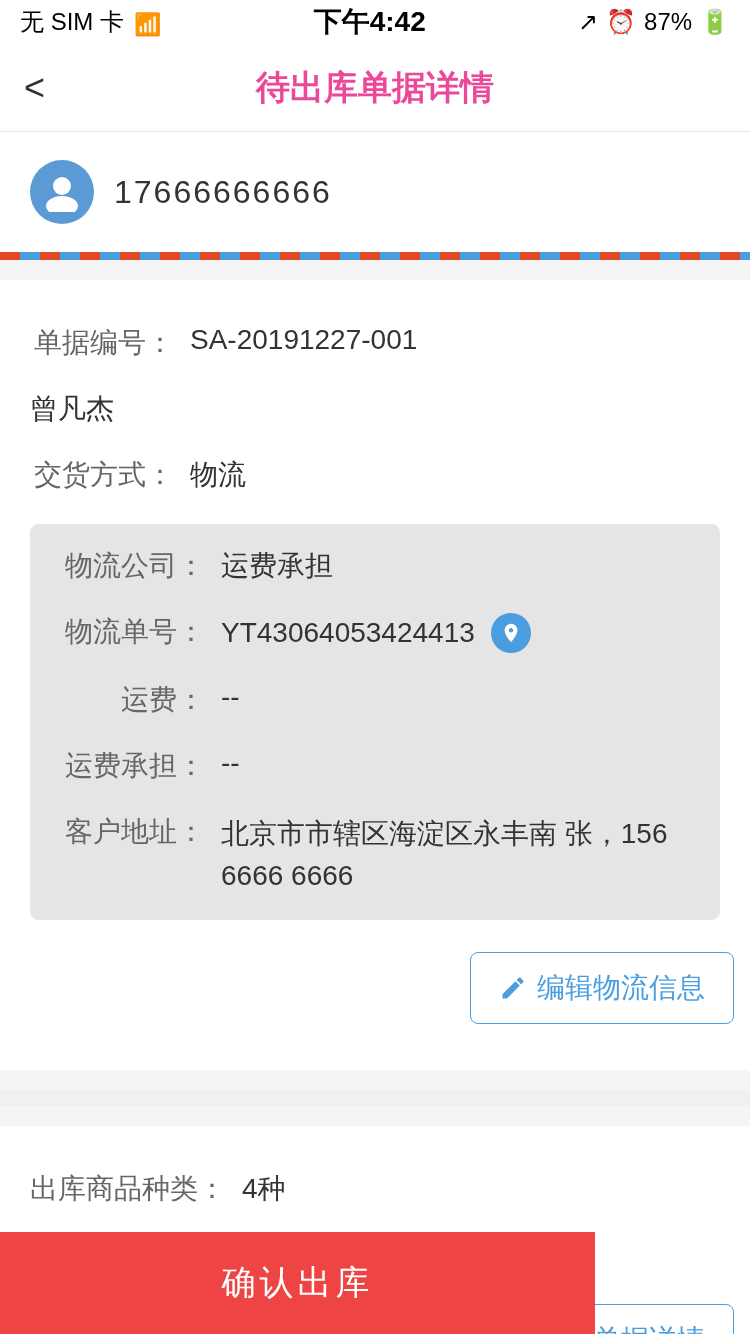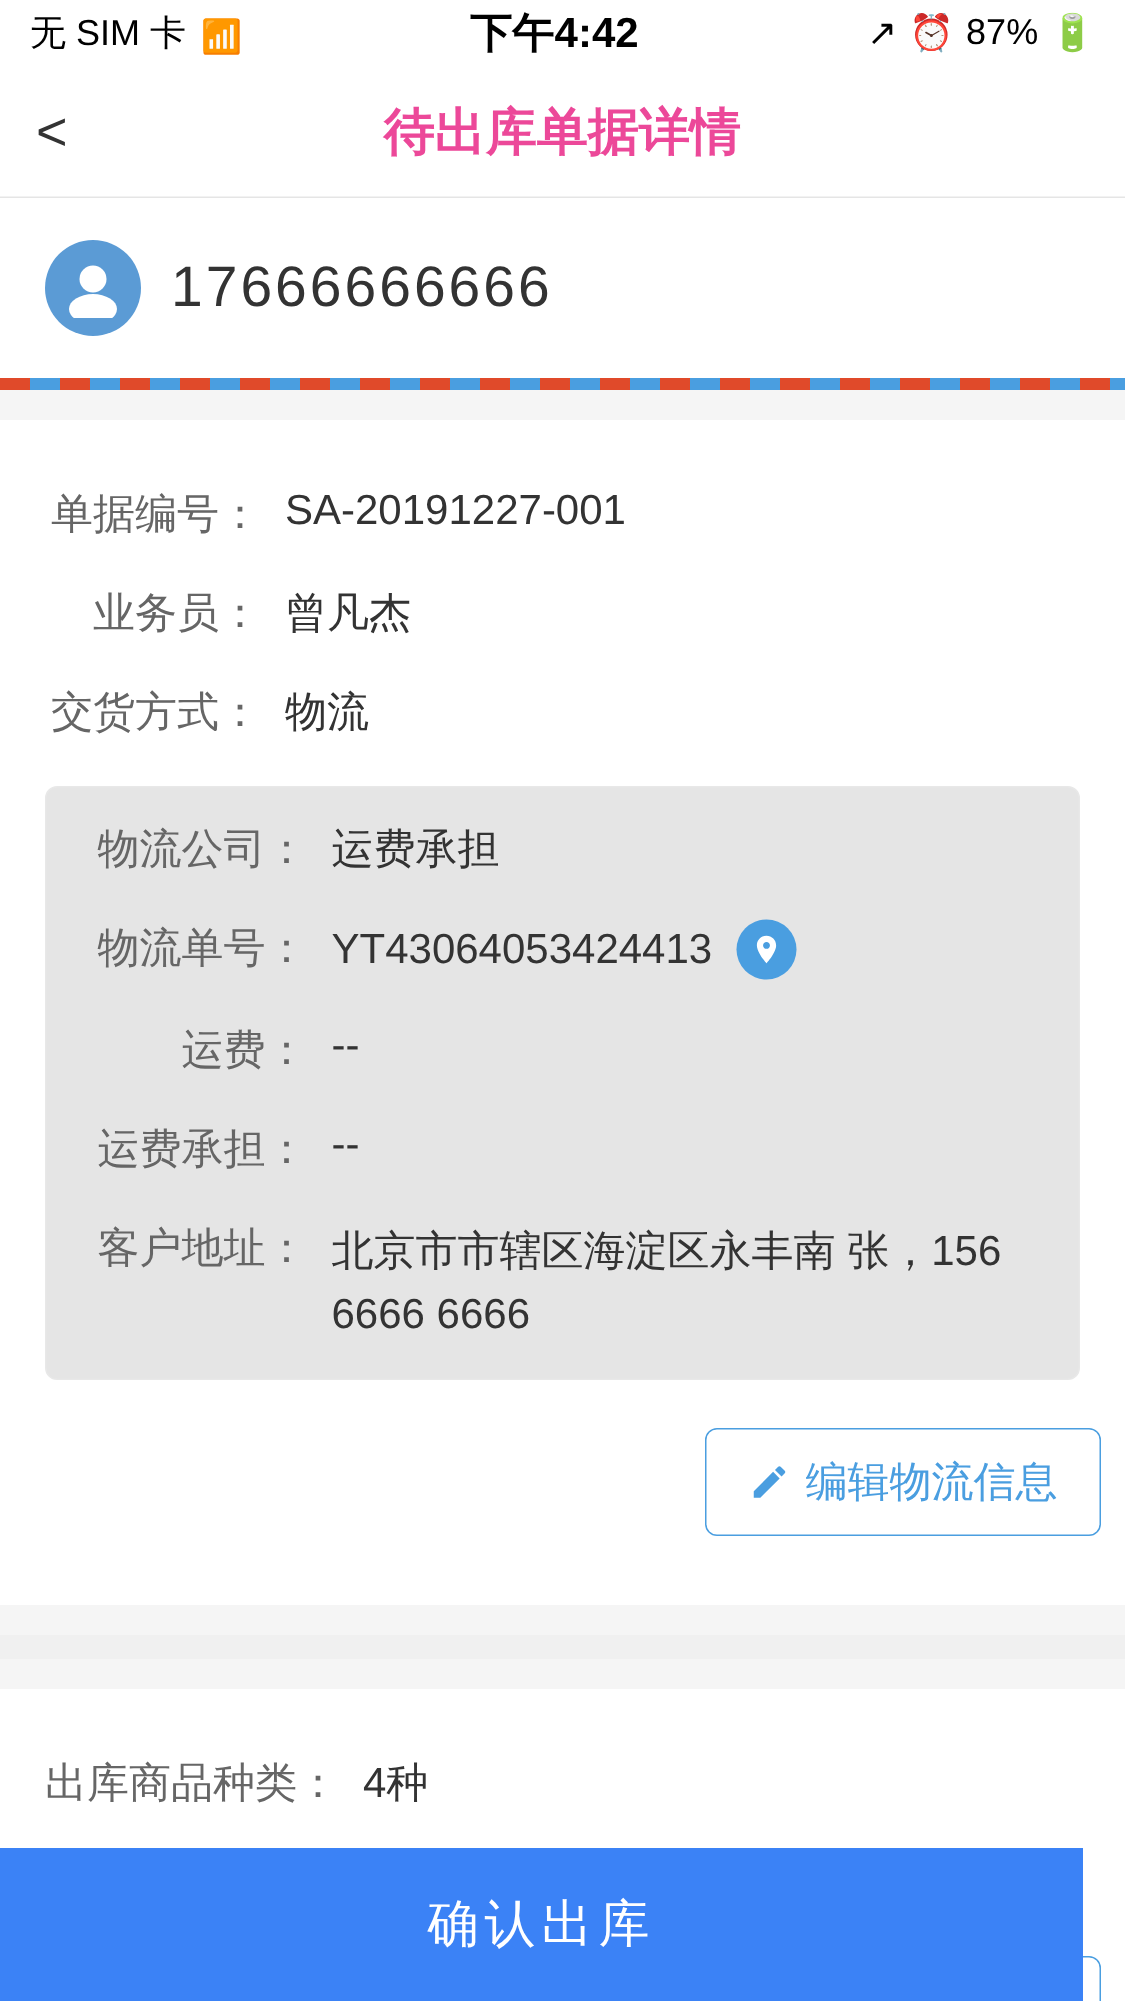--- a/index.html
+++ b/index.html
@@ -73,21 +73,21 @@
       width: 64px;
       height: 64px;
       border-radius: 50%;
       background: #5b9bd5;
       display: flex;
       align-items: center;
       justify-content: center;
     }
     .customer-avatar svg { width: 40px; height: 40px; fill: #fff; }
     .customer-phone {
-      font-size: 38px;
+      font-size: 32px;
       font-weight: 500;
       color: #333;
       letter-spacing: 2px;
     }
 
     
     .section-card {
       background: #fff;
       margin: 20px 0;
       padding: 30px 0;
@@ -161,22 +161,22 @@
       background: #fff;
       margin-top: 20px;
       padding: 30px 0 20px;
     }
 
     
     .confirm-btn-wrap {
       position: fixed;
       bottom: 0;
       left: 0;
-      width: 722px;
-      background: #3b82f6;
+      width: 595px;
+      background: #ef4444;
       padding: 28px 0;
       text-align: center;
       cursor: pointer;
     }
     .confirm-btn-text {
       color: #fff;
       font-size: 34px;
       font-weight: 500;
       letter-spacing: 4px;
     }
@@ -216,21 +216,20 @@
 </div>
 
 <div class="dashed-divider"></div>
 
 <div class="section-card">
   <div class="info-row">
     <span class="info-label">单据编号：</span>
     <span class="info-value">SA-20191227-001</span>
   </div>
   <div class="info-row">
-    <span class="info-label">业务员：</span>
     <span class="info-value">曾凡杰</span>
   </div>
   <div class="info-row">
     <span class="info-label">交货方式：</span>
     <span class="info-value">物流</span>
   </div>
 
   <div class="logistics-box">
     <div class="info-row">
       <span class="info-label">物流公司：</span>

